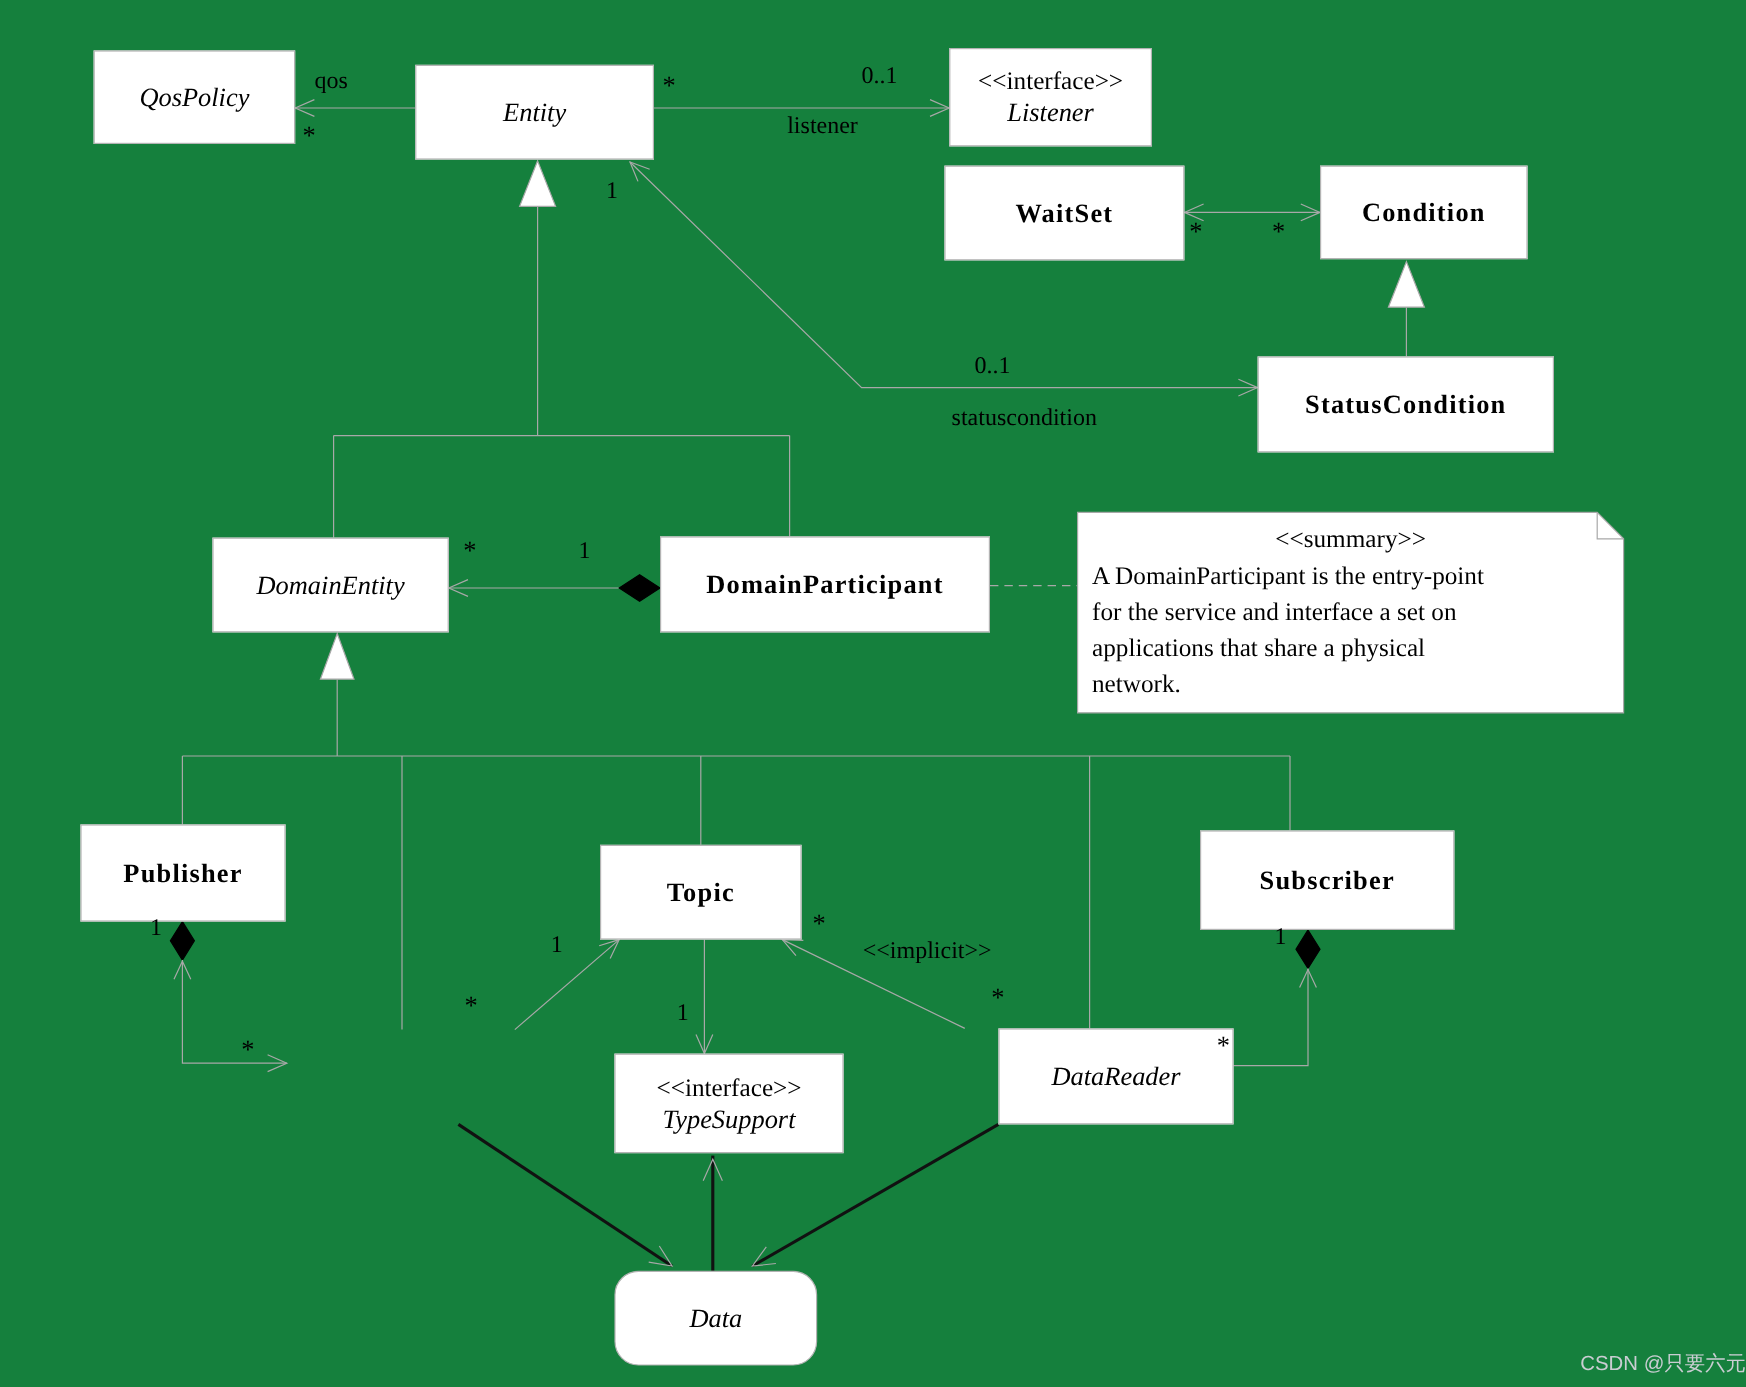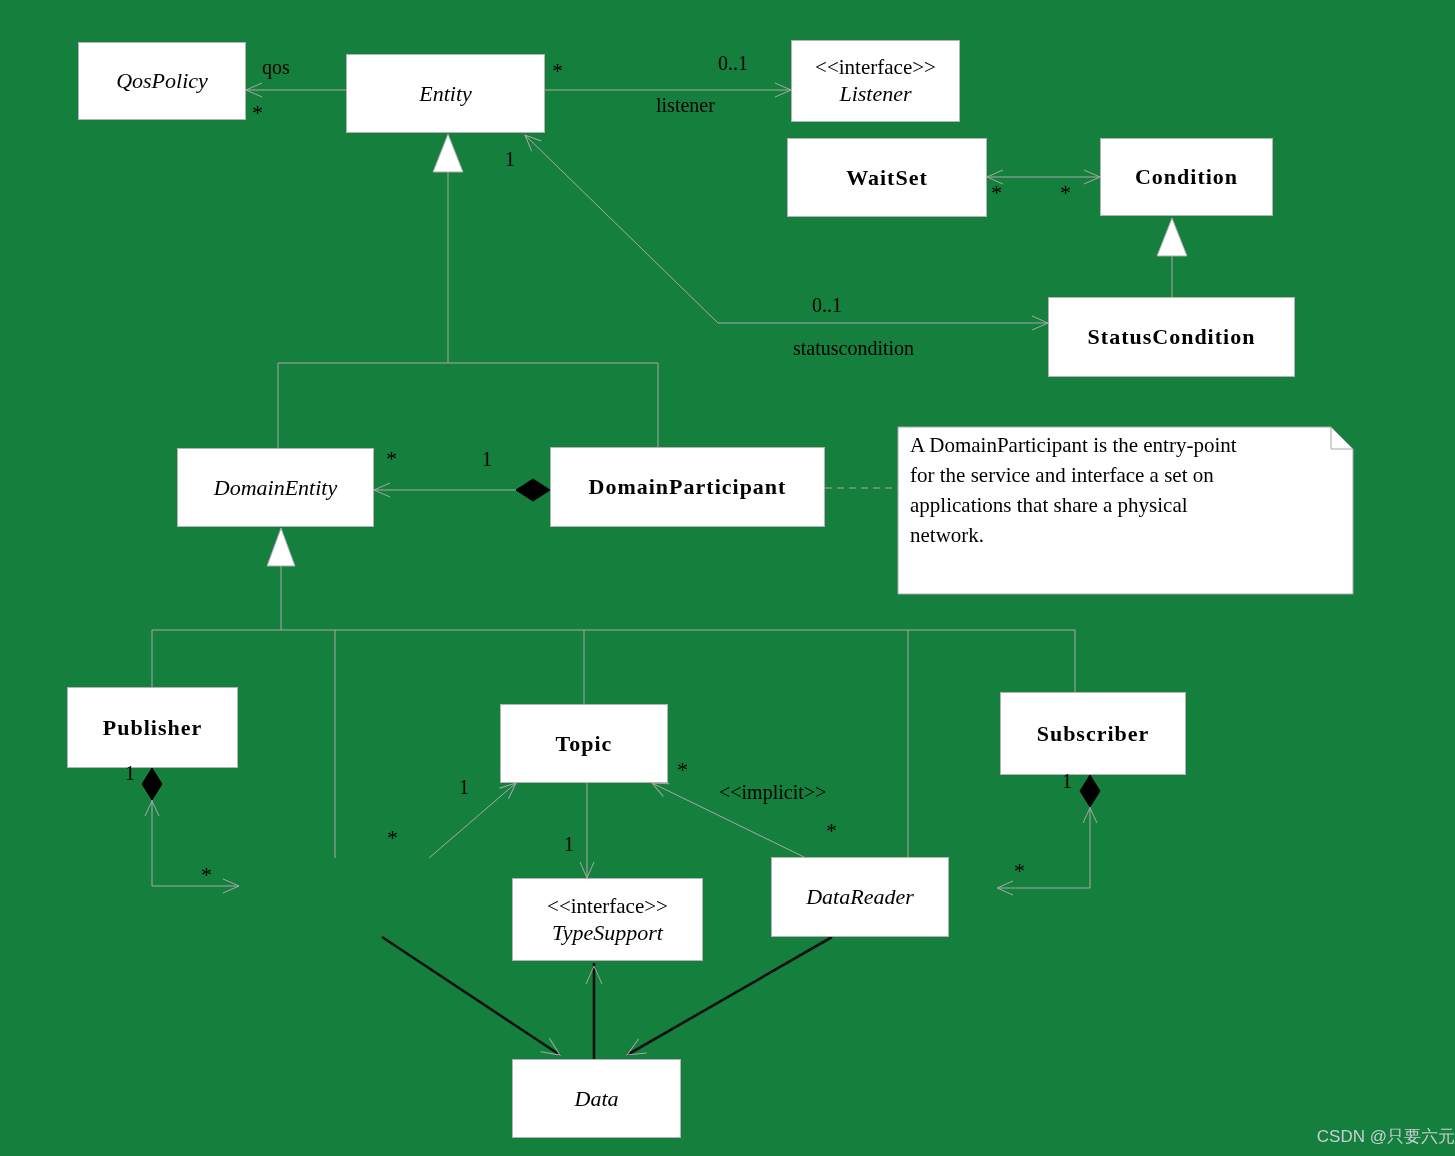--- a/index.html
+++ b/index.html
@@ -167,39 +167,40 @@
   </div>
 
   <div class="uml-class" style="left:500px;top:704px;width:168px;height:79px;">
     <span class="name-bold">Topic</span>
   </div>
 
   <div class="uml-class" style="left:67px;top:687px;width:171px;height:81px;">
     <span class="name-bold">Publisher</span>
   </div>
 
-  <div class="uml-class" style="left:1000px;top:692px;width:186px;height:83px;">
+  <div class="uml-class" style="left:1000px;top:692px;width:212px;height:83px;">
     <span class="name-bold">Subscriber</span>
   </div>
 
 
-  <div class="uml-class" style="left:771px;top:857px;width:178px;height:80px;">
+  <div class="uml-class" style="left:832px;top:857px;width:196px;height:80px;">
     <span class="name-italic">DataReader</span>
   </div>
 
   <div class="uml-class" style="left:512px;top:878px;width:191px;height:83px;">
     <span class="stereo">&lt;&lt;interface&gt;&gt;</span>
     <span class="name-italic">TypeSupport</span>
   </div>
 
-  <div class="uml-class" style="left:512px;top:1059px;width:169px;height:79px;">
+  <div class="uml-class" style="left:512px;top:1059px;width:169px;height:79px;border-radius:20px;">
     <span class="name-italic">Data</span>
   </div>
 
   <div class="note-block">
+    <div class="note-stereo">&lt;&lt;summary&gt;&gt;</div>
     <div class="note-body">
       <div>A DomainParticipant is the entry-point</div>
       <div>for the service and interface a set on</div>
       <div>applications that share a physical</div>
       <div>network.</div>
     </div>
   </div>
 
   <div class="edge-label" style="left:262px;top:56px;">qos</div>
   <div class="edge-label mult" style="left:252px;top:100px;">*</div>

